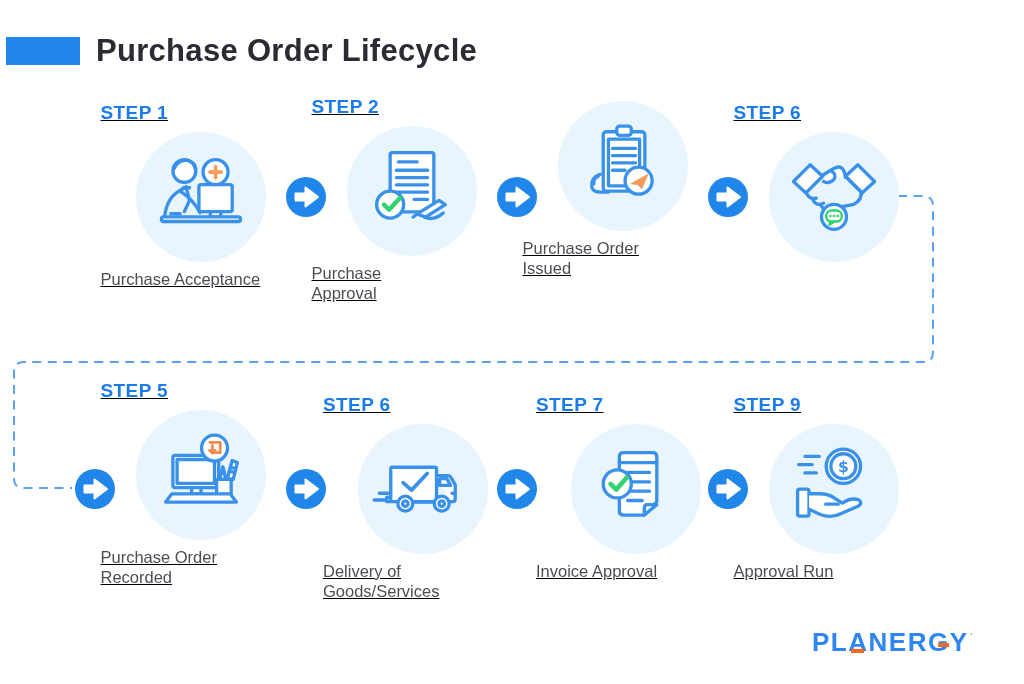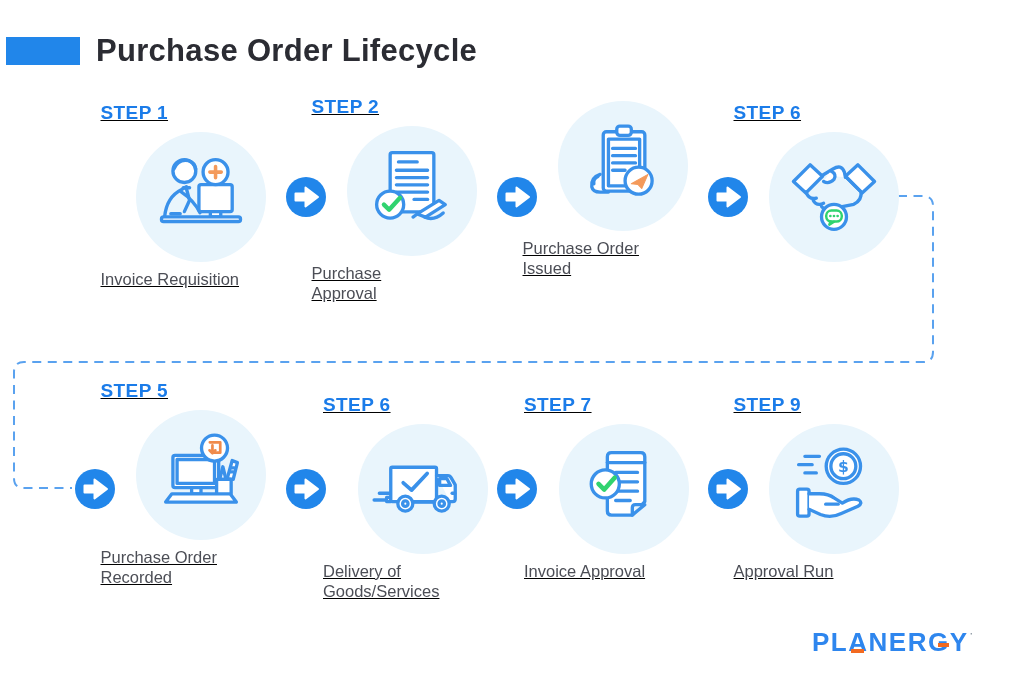--- a/index.html
+++ b/index.html
@@ -52,21 +52,21 @@
   <path d="M59,66 h10 v5 h-10 z" fill="#fff"></path>
   <circle cx="64" cy="28" r="12" fill="#fff"></circle>
   <rect x="12" y="71" width="76" height="4.5" rx="2" fill="#fff"></rect>
   <path d="M21,68 h9"></path>
   <g stroke="#f49a5b" stroke-width="3.4">
                   <path d="M64,22.5 V33.5 M58.5,28 H69.5"></path>
                 </g>
               </g>
             </svg></span>
         </div>
-      <div class="caption">Invoice Requisition</div>
+      <div class="caption">Purchase Acceptance</div>
     </div>
       <div class="step" style="left: 311.5px; top: 95px;">
       <div class="step-label">STEP 2</div>
       <div class="icon-circle">
           <span><svg viewBox="0 0 100 100" width="104" height="104">
               <g fill="none" stroke="#3a91ea" stroke-width="3.2" stroke-linecap="round" stroke-linejoin="round">
   <rect x="29" y="15" width="42" height="57" rx="2" fill="#fff"></rect>
   <path d="M37,24 H55"></path>
   <path d="M35,32 H65 M35,39 H65 M35,46 H65 M35,53 H65"></path>
   <path d="M52,60 H65"></path>
@@ -164,21 +164,21 @@
   <circle cx="33" cy="66" r="7.2" fill="#fff"></circle>
                 <circle cx="33" cy="66" r="2.6"></circle>
   <circle cx="68" cy="66" r="7.2" fill="#fff"></circle>
                 <circle cx="68" cy="66" r="2.6"></circle>
               </g>
             </svg></span>
         </div>
       <div class="caption">Delivery of
 Goods/Services</div>
     </div>
-      <div class="step" style="left: 524px; top: 393px;">
+      <div class="step" style="left: 536px; top: 393px;">
       <div class="step-label">STEP 7</div>
       <div class="icon-circle">
           <span><svg viewBox="0 0 100 100" width="104" height="104">
               <g fill="none" stroke="#3a91ea" stroke-width="3.2" stroke-linecap="round" stroke-linejoin="round">
   <path d="M38,17 H66 Q70,17 70,21 V64 L58,77 H38 Q34,77 34,73 V21 Q34,17 38,17 Z" fill="#fff"></path>
   <path d="M34,26.5 H70"></path>
   <path d="M42,36 H63 M42,45 H63 M42,54 H63 M42,63 H56"></path>
   <path d="M58,77 V70 Q58,67 61,67 H70 Z" fill="#eaf5fd"></path>
   <circle cx="32" cy="47" r="13.5" fill="#fff"></circle>
   <path d="M25.5,47 l5.5,5.5 l10,-11.5" stroke="#30d36f" stroke-width="4.4"></path>

